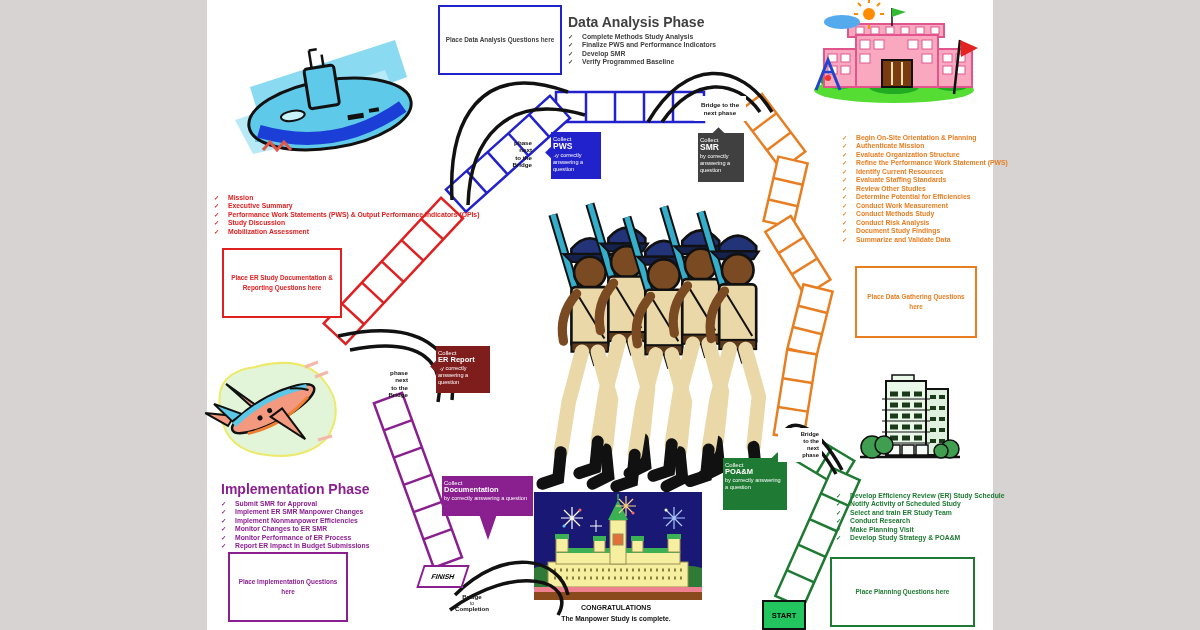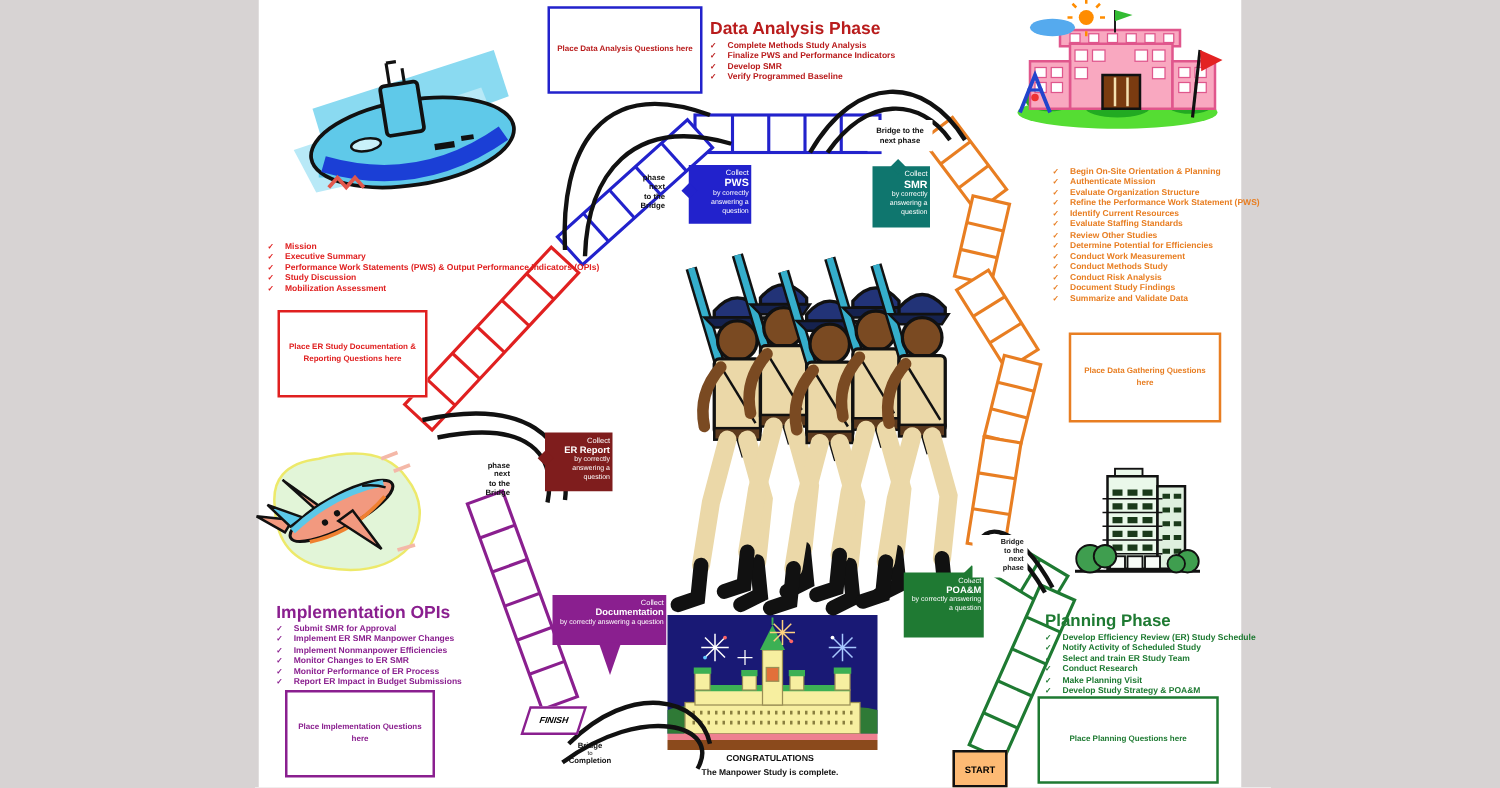--- a/index.html
+++ b/index.html
@@ -7,45 +7,45 @@
   .stage{position:relative;width:1200px;height:630px;overflow:hidden;}
   .slide{position:absolute;left:207px;top:0;width:786px;height:630px;background:#ffffff;}
   svg.board{position:absolute;left:0;top:0;}
 
   .phase-block{position:absolute;}
   .phase-title{font-weight:bold;font-size:13.5px;white-space:nowrap;}
   .checklist{margin-top:3px;}
   .li{display:flex;gap:5px;font-size:6.8px;font-weight:bold;line-height:1.25;align-items:flex-start;}
   .chk{width:9px;flex:none;font-size:6.2px;}
 
-  .c-blue{color:#b91c1c}.c-orange{color:#E87E22}.c-red{color:#E02020}
+  .c-blue{color:#404040}.c-orange{color:#E87E22}.c-red{color:#E02020}
   .c-purple{color:#8A1F8F}.c-green{color:#1E7A32}
-  .bg-blue{background:#2222CC}.bg-orange{background:#0f766e}.bg-red{background:#7f1d1d}
+  .bg-blue{background:#2222CC}.bg-orange{background:#404040}.bg-red{background:#7f1d1d}
   .bg-purple{background:#8A1F8F}.bg-green{background:#1F7A33}
   .b-blue{border:2px solid #2222CC}.b-orange{border:2px solid #E87E22}.b-red{border:2px solid #E02020}
   .b-purple{border:2px solid #8A1F8F}.b-green{border:2px solid #1E7A32}
 
   .qbox{position:absolute;background:#fff;display:flex;align-items:center;justify-content:center;
         text-align:center;font-size:6.4px;font-weight:bold;padding:5px;box-sizing:border-box;line-height:1.5;}
-  .callout{position:absolute;color:#fff;text-align:right;box-sizing:border-box;padding:4px 2px;z-index:5;}
+  .callout{position:absolute;color:#fff;text-align:left;box-sizing:border-box;padding:4px 2px;z-index:5;}
   .callout .c1{font-size:6px;}
   .callout .c2{font-size:8.5px;font-weight:bold;line-height:1.1;}
   .callout .c2.small{font-size:7.5px;}
   .callout .c3{font-size:5.6px;line-height:1.2;margin-top:1px;}
   .tail{position:absolute;width:9px;height:9px;background:inherit;transform:rotate(45deg);}
   .tail-left{left:-4px;top:16px;}
   .tail-top{top:-4px;left:16px;}
   .tail-topright{top:-4px;right:5px;}
   .spike{position:absolute;bottom:-24px;left:50%;transform:translateX(-50%);
          width:0;height:0;border:9px solid transparent;border-top:26px solid #8A1F8F;border-bottom:0;}
 
   .tiny{position:absolute;font-size:6.2px;font-weight:bold;color:#111;line-height:1.2;z-index:6;}
   .ta-r{text-align:right;}
   .whitebox{background:#fff;display:flex;flex-direction:column;align-items:center;justify-content:center;text-align:center;}
-  .startbox{position:absolute;background:#fdba74;border:2px solid #111;font-size:7.5px;font-weight:bold;
+  .startbox{position:absolute;background:#22c55e;border:2px solid #111;font-size:7.5px;font-weight:bold;
             display:flex;align-items:center;justify-content:center;z-index:6;}
   .finishbox{position:absolute;background:#fff;border:2px solid #8A1F8F;transform:skewX(-18deg);
              font-size:7px;font-weight:bold;display:flex;align-items:center;justify-content:center;z-index:6;}
   .congrats{position:absolute;text-align:center;font-size:7px;font-weight:bold;color:#111;line-height:1.5;z-index:6;}
   .congrats .l2{font-size:6.8px;}
   .bridge-compl{line-height:1.1;}
   .bridge-compl .mid{font-size:4.8px;font-weight:normal;}
 </style>
 </head>
 <body>
@@ -438,21 +438,21 @@
           <span>Study Discussion</span>
         </div>
         <div class="li">
           <span class="chk">✓</span>
           <span>Mobilization Assessment</span>
         </div>
       </div>
   </div>
 
   <div class="phase-block c-purple" style="left:221px;top:481px;width:230px">
-    <div class="phase-title" style="font-size:14px">Implementation OPIs</div>
+    <div class="phase-title" style="font-size:14px">Implementation Phase</div>
     <div class="checklist">
         <div class="li">
           <span class="chk">✓</span>
           <span>Submit SMR for Approval</span>
         </div>
         <div class="li">
           <span class="chk">✓</span>
           <span>Implement ER SMR Manpower Changes</span>
         </div>
         <div class="li">
@@ -468,21 +468,20 @@
           <span>Monitor Performance of ER Process</span>
         </div>
         <div class="li">
           <span class="chk">✓</span>
           <span>Report ER Impact in Budget Submissions</span>
         </div>
       </div>
   </div>
 
   <div class="phase-block c-green" style="left:836px;top:489px;width:235px">
-    <div class="phase-title" style="font-size:13.5px">Planning Phase</div>
     <div class="checklist">
         <div class="li">
           <span class="chk">✓</span>
           <span>Develop Efficiency Review (ER) Study Schedule</span>
         </div>
         <div class="li">
           <span class="chk">✓</span>
           <span>Notify Activity of Scheduled Study</span>
         </div>
         <div class="li">

